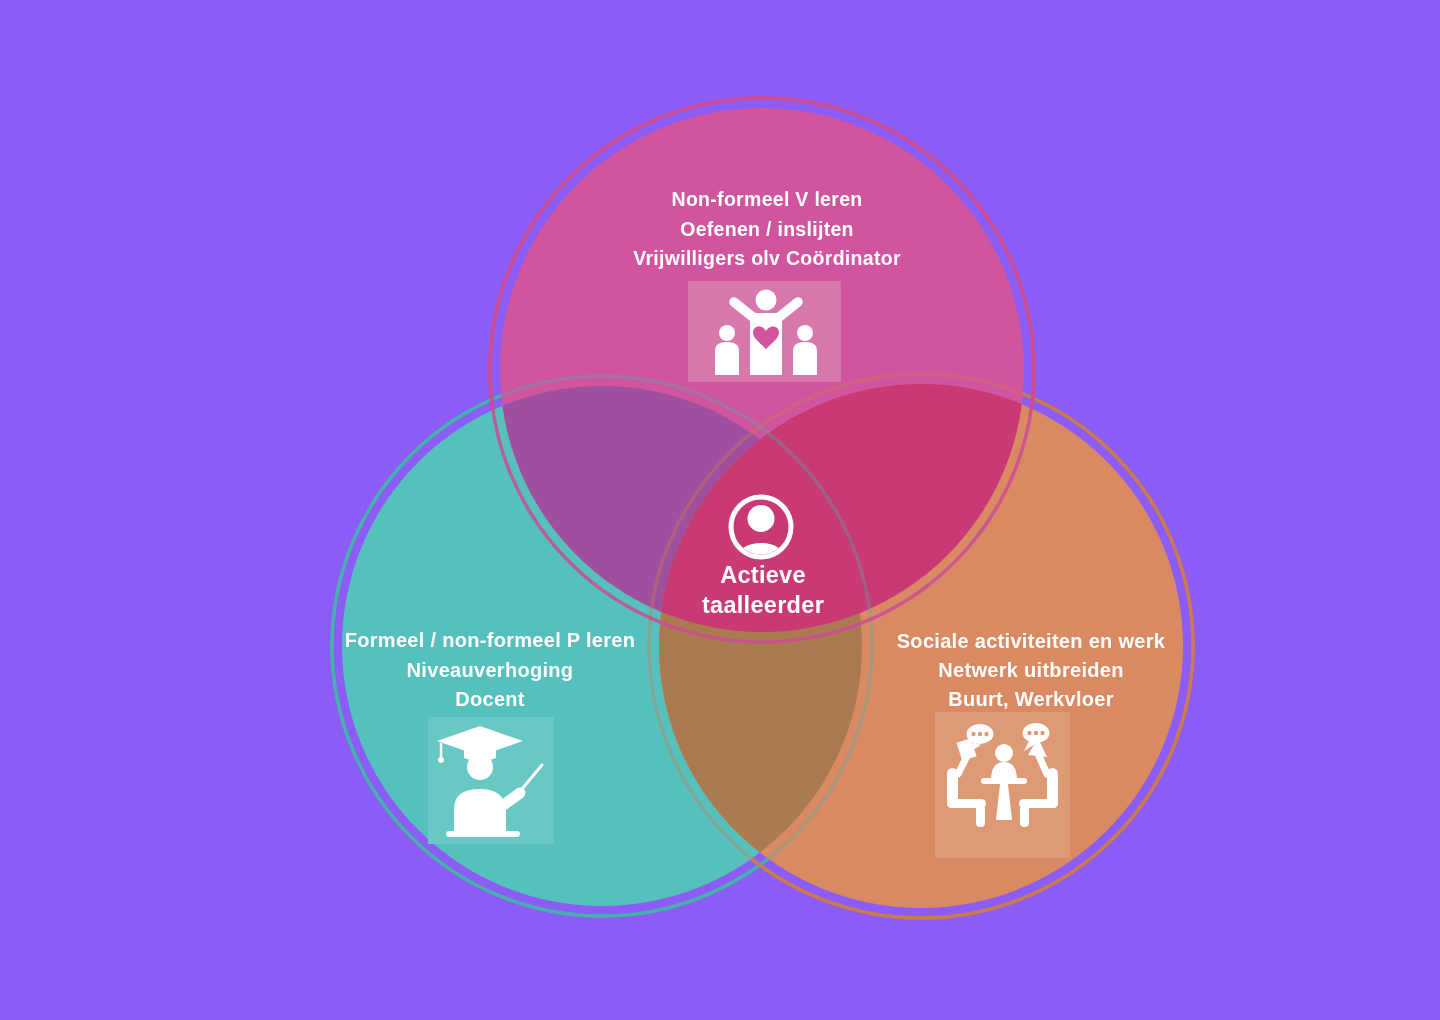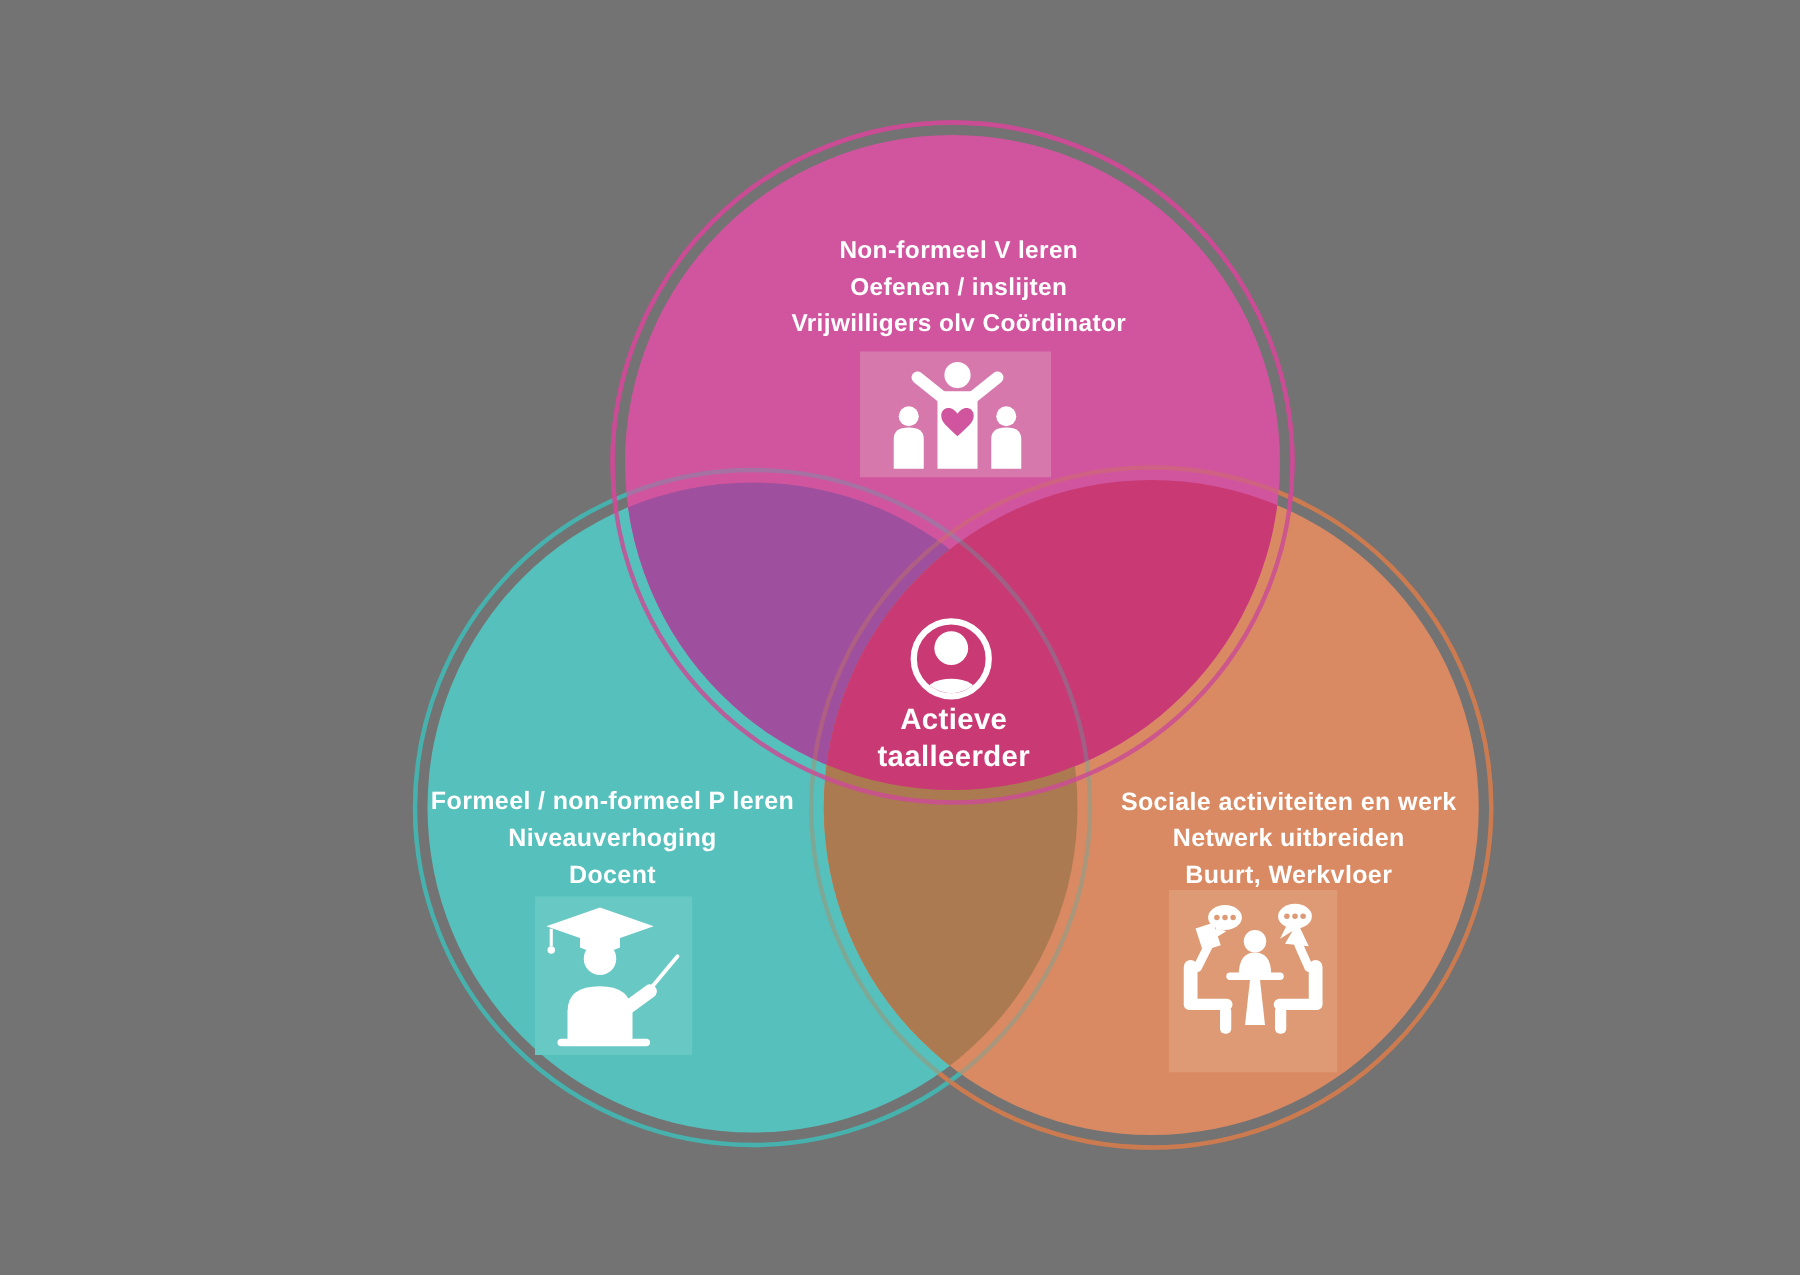--- a/index.html
+++ b/index.html
@@ -1,16 +1,16 @@
 <!DOCTYPE html>
 <html><head>
 <meta charset="utf-8">
 <style>
   html,body{margin:0;padding:0;background:#ffffff;}
-  .stage{position:relative;width:1440px;height:1020px;background:#737373;overflow:hidden;}
+  .stage{position:relative;width:1440px;height:1020px;background:#8b5cf6;overflow:hidden;}
   svg{display:block;}
   .lbl{font-family:"Liberation Sans","DejaVu Sans",sans-serif;font-weight:700;fill:#ffffff;letter-spacing:.3px;}
   .lbl-top{font-size:19.5px;}
   .lbl-side{font-size:20px;}
   .lbl-center{font-size:23.5px;}
 </style>
 </head>
 <body>
 
 <div class="stage">

